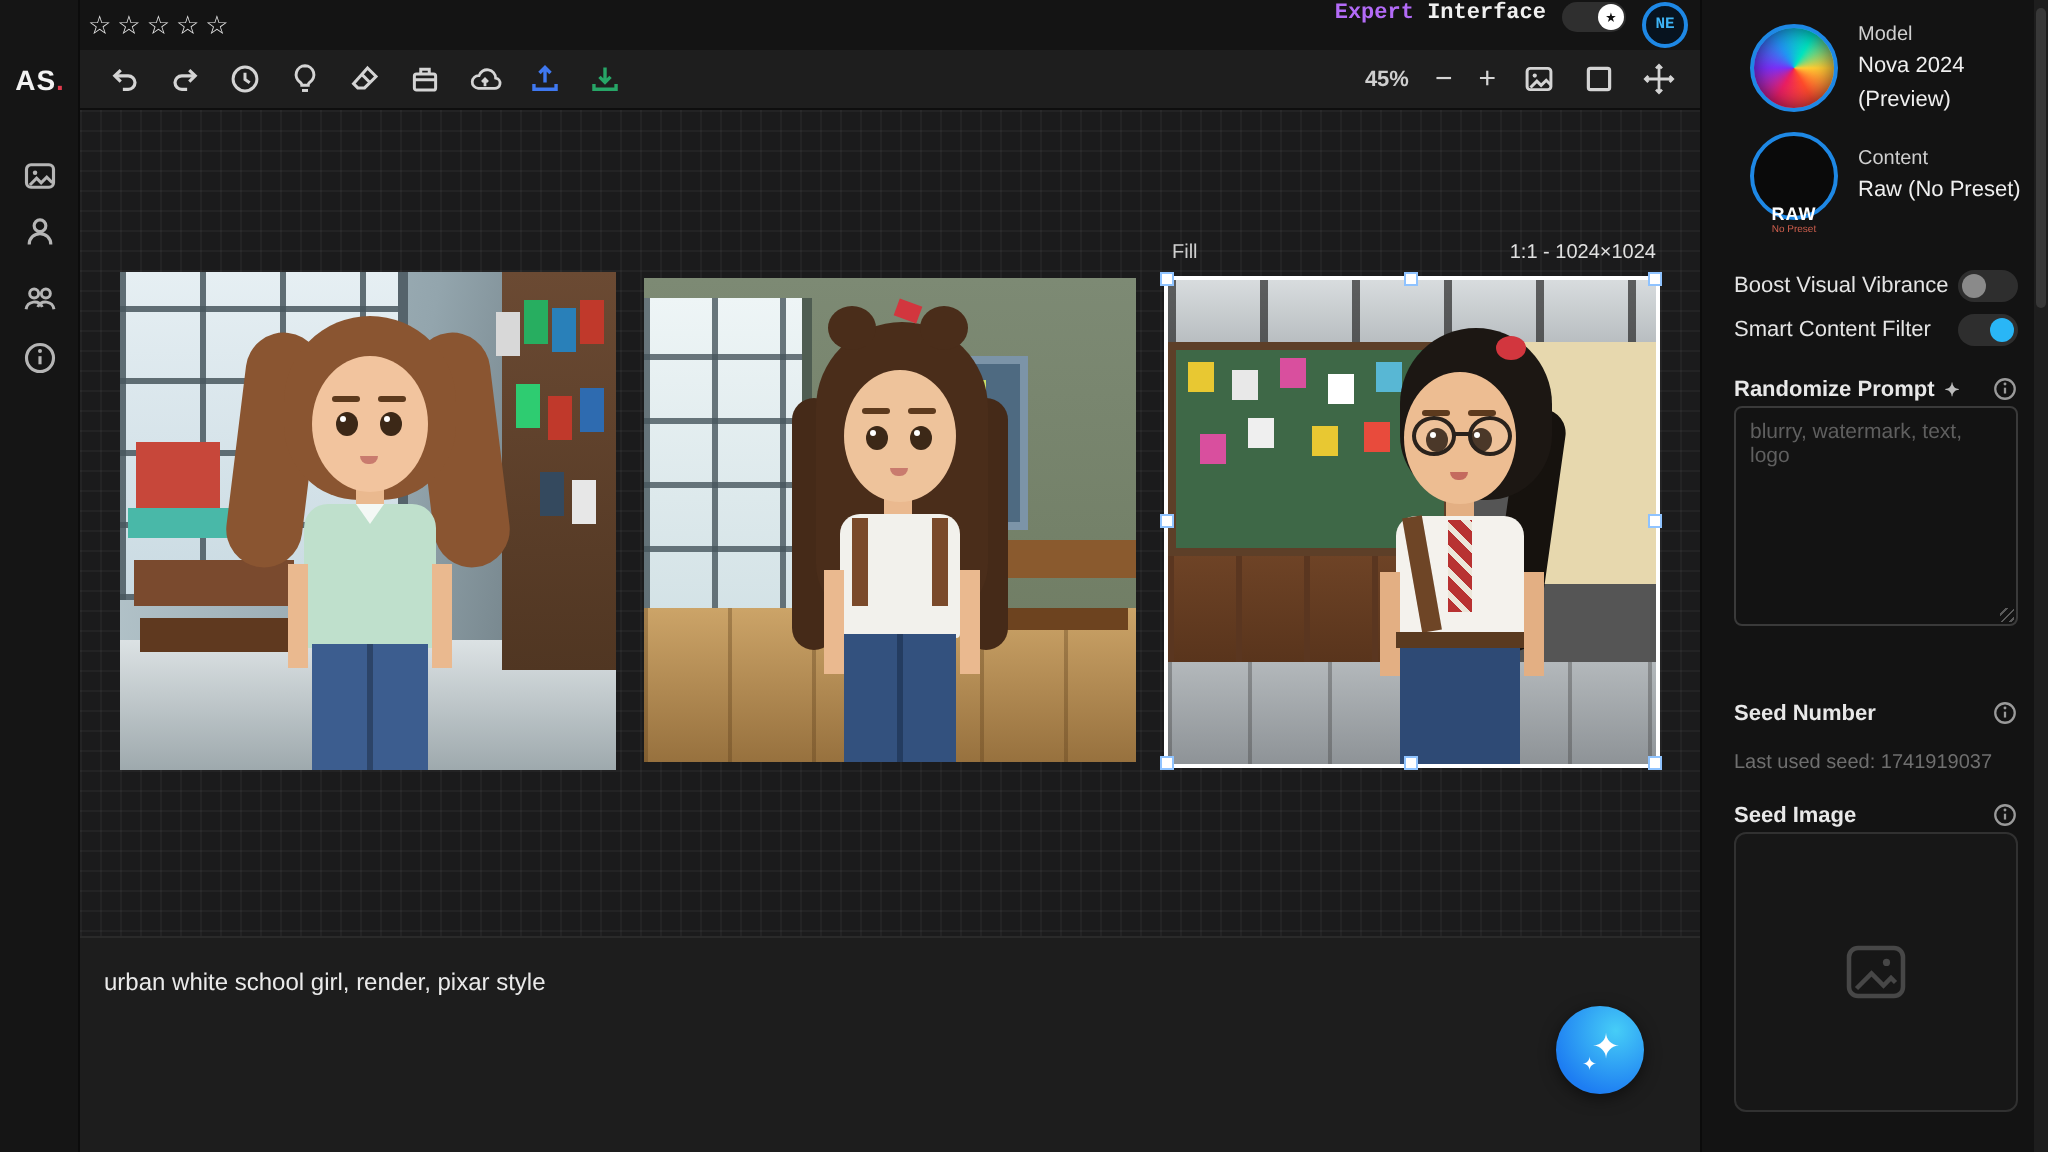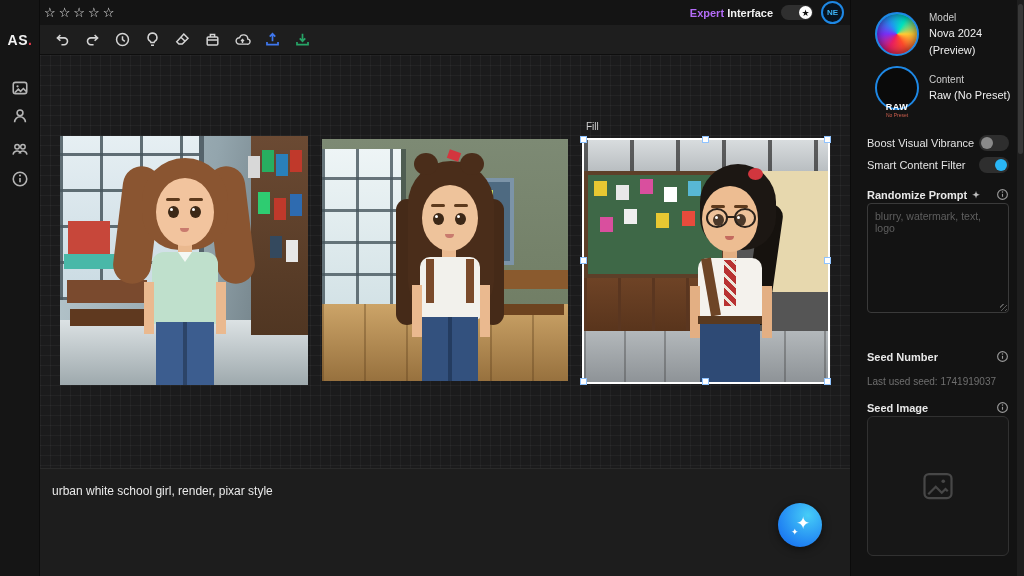--- a/index.html
+++ b/index.html
@@ -13,21 +13,21 @@
   #logo { left:0; top:26px; width:40px; height:28px; display:flex; align-items:center; justify-content:center;
     color:#f2f2f2; font-size:14px; font-weight:bold; letter-spacing:.5px; }
   #logo .dot { color:#e13a4d; }
   .rail-icon { left:11px; width:18px; height:18px; color:#b5b5b5; cursor:pointer; }
   .rail-icon svg { width:18px; height:18px; display:block; }
 
   
   #top-bar { left:40px; top:0; width:810px; height:25px; background:#141414; display:flex; align-items:center; }
   #stars { display:flex; gap:3px; margin-left:4px; color:#e8e8e8; font-size:13px; line-height:1; }
   #stars span { cursor:pointer; }
-  #topbar-right { margin-left:auto; display:flex; align-items:center; gap:8px; padding-right:6px; }
+  #topbar-right { margin-left:auto; display:flex; align-items:flex-start; gap:8px; padding-right:6px;font-family:Liberation Mono, monospace; }
   #expert-label { font-size:11px; font-weight:bold; }
   #expert-label .purple { color:#b36bf7; }
   #expert-label .white { color:#f0f0f0; }
   #star-toggle { width:32px; height:15px; border-radius:8px; background:#2f2f2f; position:relative; cursor:pointer; }
   #star-toggle .knob { position:absolute; right:1px; top:1px; width:13px; height:13px; border-radius:50%;
     background:#fff; color:#111; font-size:9px; display:flex; align-items:center; justify-content:center; }
   #avatar { width:23px; height:23px; border-radius:50%; background:#07131f; border:2px solid #1e88e5;
     color:#3db3f5; font-size:8px; font-weight:bold; display:flex; align-items:center; justify-content:center; cursor:pointer; }
 
   
@@ -320,20 +320,43 @@
             <path d="M2.8 10.4v2.4h10.4v-2.4"></path>
           </svg>
         </div>
       <div class="tb-btn green">
           <svg viewBox="0 0 16 16" fill="none" stroke="currentColor" stroke-width="1.6">
             <path d="M8 2.6v6.8M5.4 7L8 9.6 10.6 7"></path>
             <path d="M2.8 10.4v2.4h10.4v-2.4"></path>
           </svg>
         </div>
     </div>
+    <div id="toolbar-right">
+      <span id="zoom-level">45%</span>
+      <span class="tb-txt">−</span>
+      <span class="tb-txt">+</span>
+      <div class="tb-btn">
+          <svg viewBox="0 0 16 16" fill="none" stroke="currentColor" stroke-width="1.4">
+            <rect x="2.4" y="3" width="11.2" height="10" rx="1.5"></rect>
+            <circle cx="6" cy="6.4" r="1" fill="currentColor" stroke="none"></circle>
+            <path d="M4 12l3-3 2 2 2.4-2.4 2.2 2.2"></path>
+          </svg>
+        </div>
+      <div class="tb-btn">
+          <svg viewBox="0 0 16 16" fill="none" stroke="currentColor" stroke-width="1.5">
+            <rect x="3" y="3" width="10" height="10" rx="1"></rect>
+          </svg>
+        </div>
+      <div class="tb-btn">
+          <svg viewBox="0 0 16 16" fill="none" stroke="currentColor" stroke-width="1.3">
+            <path d="M8 1.6v12.8M1.6 8h12.8"></path>
+            <path d="M6.6 3l1.4-1.4L9.4 3M6.6 13l1.4 1.4L9.4 13M3 6.6L1.6 8 3 9.4M13 6.6L14.4 8 13 9.4"></path>
+          </svg>
+        </div>
+    </div>
   </div>
 
   <div id="canvas" class="abs">
 
     <div id="img1" class="gen-image">
       <div class="scene">
         <div class="wall"></div>
           <div class="window">
             <div class="bldg"></div>
             <div class="awning"></div>
@@ -394,20 +417,21 @@
             <div class="brow l"></div>
             <div class="brow r"></div>
             <div class="eye l"></div>
             <div class="eye r"></div>
             <div class="mouth"></div>
           </div>
       </div>
     </div>
 
     <div id="fill-label" class="sel-label">Fill</div>
+    <div id="dims-label" class="sel-label">1:1 - 1024×1024</div>
 
     <div id="img3" class="gen-image">
       <div class="scene">
         <div class="ceiling"></div>
         <div class="boards">
             <div class="chips"></div>
           </div>
         <div class="cabinets"></div>
           <div class="window"></div>
           <div class="floor"></div>

